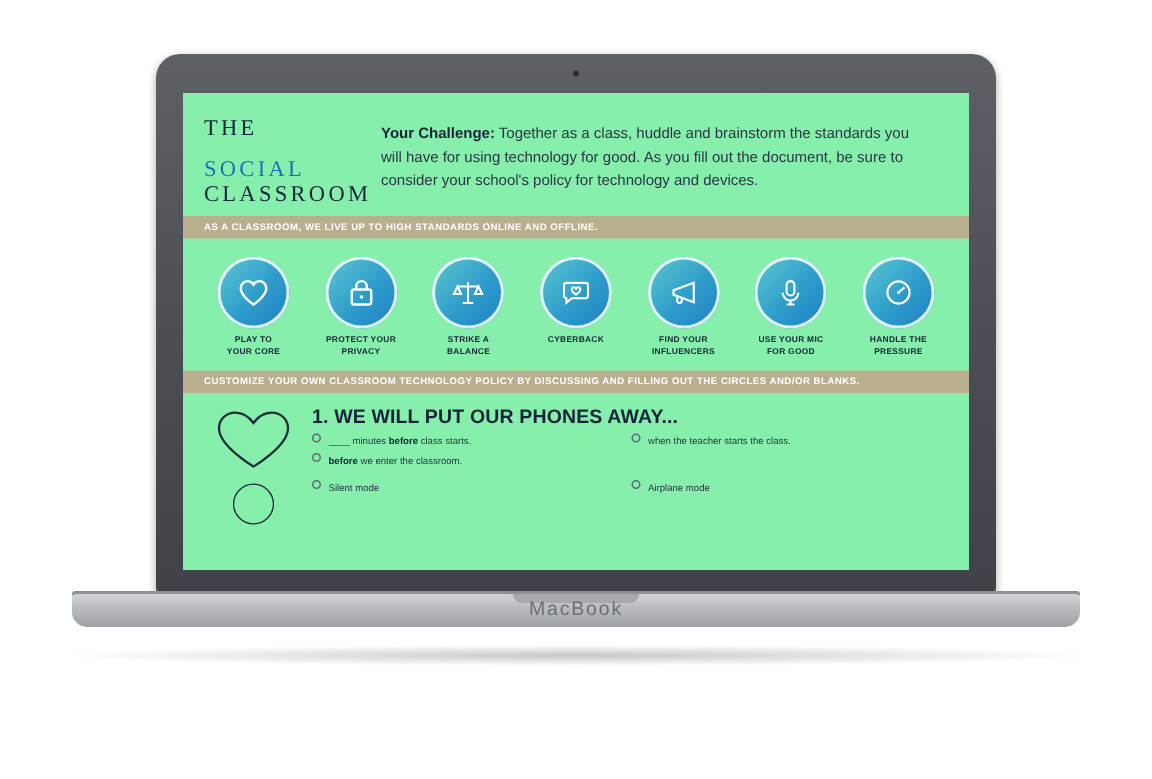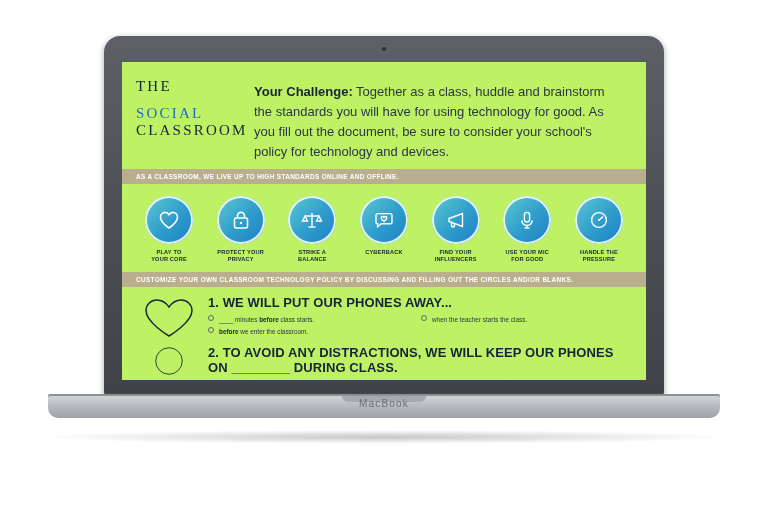--- a/index.html
+++ b/index.html
@@ -88,41 +88,41 @@
     margin-left: -42px;
     background: #a6aaae;
     border-radius: 0 0 6px 6px;
   }
   #brand {
     position: absolute;
     left: 0;
     top: 362px;
     width: 560px;
     text-align: center;
-    font-size: 10px;
+    font-size: 13px;
     letter-spacing: 1.2px;
     color: #6b6f74;
   }
   #base-shadow {
     position: absolute;
     left: 36px;
     top: 430px;
     width: 696px;
     height: 14px;
     background: radial-gradient(ellipse at center, rgba(0,0,0,.22) 0%, rgba(0,0,0,0) 70%);
   }
 
   
   .doc {
     position: absolute;
     left: 0;
     top: 0;
     width: 524px;
     height: 318px;
-    background: #bef264;
+    background: #86efac;
     color: #1b2a3a;
   }
 
   
   .doc-head {
     display: flex;
     padding: 12px 14px 6px 14px;
     gap: 12px;
   }
   .logo {
@@ -149,21 +149,21 @@
     font-family: "Liberation Sans Narrow", "Liberation Sans", sans-serif;
     font-weight: bold;
     font-size: 17px;
     letter-spacing: .6px;
     color: #16243a;
     white-space: nowrap;
     transform: scaleX(.96);
   }
   .challenge {
     margin-top: 8px;
-    font-size: 13px;
+    font-size: 10px;
     line-height: 1.55;
     color: #2a3646;
     max-width: 360px;
   }
   .challenge b { color: #16243a; }
 
   
   .bar {
     background: #b9ae8e;
     color: #ffffff;
@@ -404,21 +404,20 @@
                   <div class="opt-col">
                     <div class="opt">
                       <span class="bullet"></span>
                       <span>when the teacher starts the class.</span>
                     </div>
                   </div>
                 </div>
               </div>
 
               <div class="q2wrap">
-                <div class="q">2. TO AVOID ANY DISTRACTIONS, WE WILL KEEP OUR PHONES ON ________ DURING CLASS.</div>
                 <div class="opts">
                   <div class="opt-col">
                     <div class="opt">
                       <span class="bullet"></span>
                       <span>Silent mode</span>
                     </div>
                   </div>
                   <div class="opt-col">
                     <div class="opt">
                       <span class="bullet"></span>

